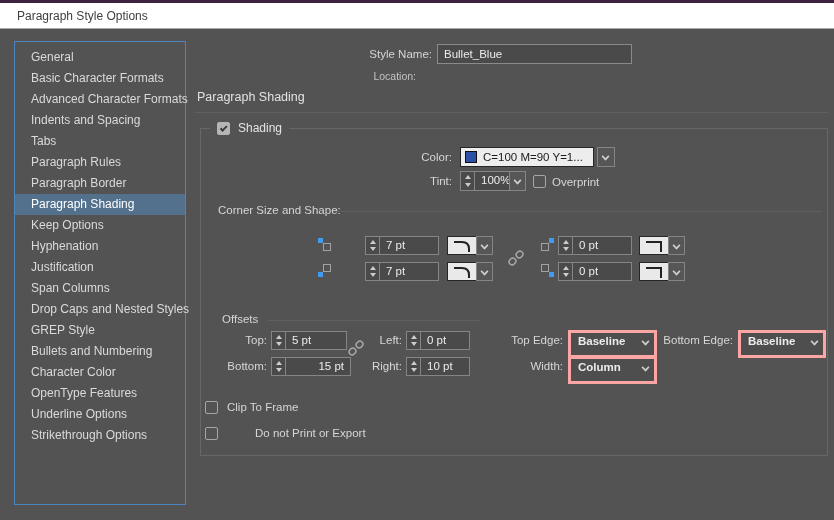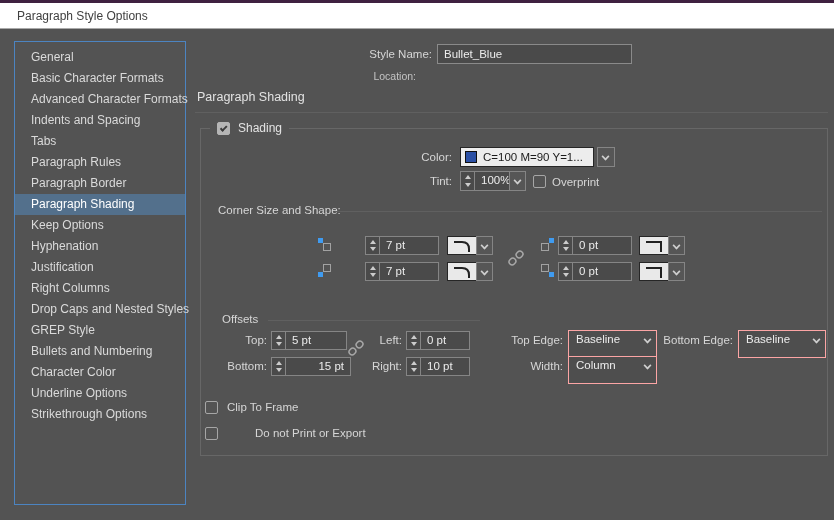--- a/index.html
+++ b/index.html
@@ -25,22 +25,22 @@
   .numfield{position:absolute;box-sizing:border-box;height:19px;background:#4a4a4a;border:1px solid #858585;
             color:#ececec;font-size:11.5px;line-height:17px;padding:0 6px;white-space:nowrap;}
   .stepper{position:absolute;box-sizing:border-box;width:15px;height:19px;background:#4a4a4a;border:1px solid #858585;}
   .caret-up{position:absolute;left:4px;top:3px;width:0;height:0;
             border-left:3px solid transparent;border-right:3px solid transparent;border-bottom:4px solid #cccccc;}
   .caret-down{position:absolute;left:4px;bottom:3px;width:0;height:0;
             border-left:3px solid transparent;border-right:3px solid transparent;border-top:4px solid #cccccc;}
   .chevbtn{position:absolute;box-sizing:border-box;width:17px;height:19px;background:#565656;border:1px solid #858585;}
   .chev{position:absolute;left:50%;top:5px;margin-left:-4px;width:7px;height:7px;box-sizing:border-box;
         border-right:2px solid #cfcfcf;border-bottom:2px solid #cfcfcf;transform:rotate(45deg) scale(.8);}
-  .dropdown{position:absolute;box-sizing:border-box;height:28px;background:#4e4e4e;border:1px solid #fca5a5;
-            color:#ececec;font-size:11.5px;line-height:17px;padding:0 20px 0 7px;white-space:nowrap;}
+  .dropdown{position:absolute;box-sizing:border-box;height:28px;background:#4e4e4e;border:3px solid #fca5a5;
+            color:#ececec;font-size:11.5px;line-height:17px;padding:0 20px 0 7px;white-space:nowrap;font-weight:bold;}
   .dropdown .chev{right:5px;left:auto;margin-left:0;}
   
   .cb{position:absolute;width:13px;height:13px;box-sizing:border-box;border:1px solid #a6a6a6;border-radius:2px;}
   .cb.checked{background:#b5b5b5;border-color:#b5b5b5;}
   .cb .check{position:absolute;left:2px;top:3px;width:7px;height:3.5px;box-sizing:border-box;
              border-left:2px solid #3c3c3c;border-bottom:2px solid #3c3c3c;transform:rotate(-45deg);}
   
   .groupbox{position:absolute;left:200px;top:128px;width:628px;height:328px;border:1px solid #676767;box-sizing:border-box;}
   .legend{position:absolute;left:210px;top:120px;height:16px;background:#535353;padding:0 7px;
           display:flex;align-items:center;gap:8px;z-index:2;}
@@ -81,25 +81,26 @@
     <div class="sb-item">Basic Character Formats</div>
     <div class="sb-item">Advanced Character Formats</div>
     <div class="sb-item">Indents and Spacing</div>
     <div class="sb-item">Tabs</div>
     <div class="sb-item">Paragraph Rules</div>
     <div class="sb-item">Paragraph Border</div>
     <div class="sb-item selected">Paragraph Shading</div>
     <div class="sb-item">Keep Options</div>
     <div class="sb-item">Hyphenation</div>
     <div class="sb-item">Justification</div>
-    <div class="sb-item">Right Columns</div>
+    <div class="sb-item">Span Columns</div>
     <div class="sb-item">Drop Caps and Nested Styles</div>
     <div class="sb-item">GREP Style</div>
     <div class="sb-item">Bullets and Numbering</div>
     <div class="sb-item">Character Color</div>
+    <div class="sb-item">OpenType Features</div>
     <div class="sb-item">Underline Options</div>
     <div class="sb-item">Strikethrough Options</div>
   </div>
 
   <div class="lbl" style="left:340px;top:45px;width:92px;">Style Name:</div>
   <input class="textinput" style="left: 437px; top: 44px; width: 195px;" value="Bullet_Blue">
   <div class="location" style="left:350px;top:70px;width:66px;">Location:</div>
 
   <div class="heading" style="left:197px;top:90px;">Paragraph Shading</div>
   <div class="hline" style="left:195px;top:112px;width:633px;"></div>

